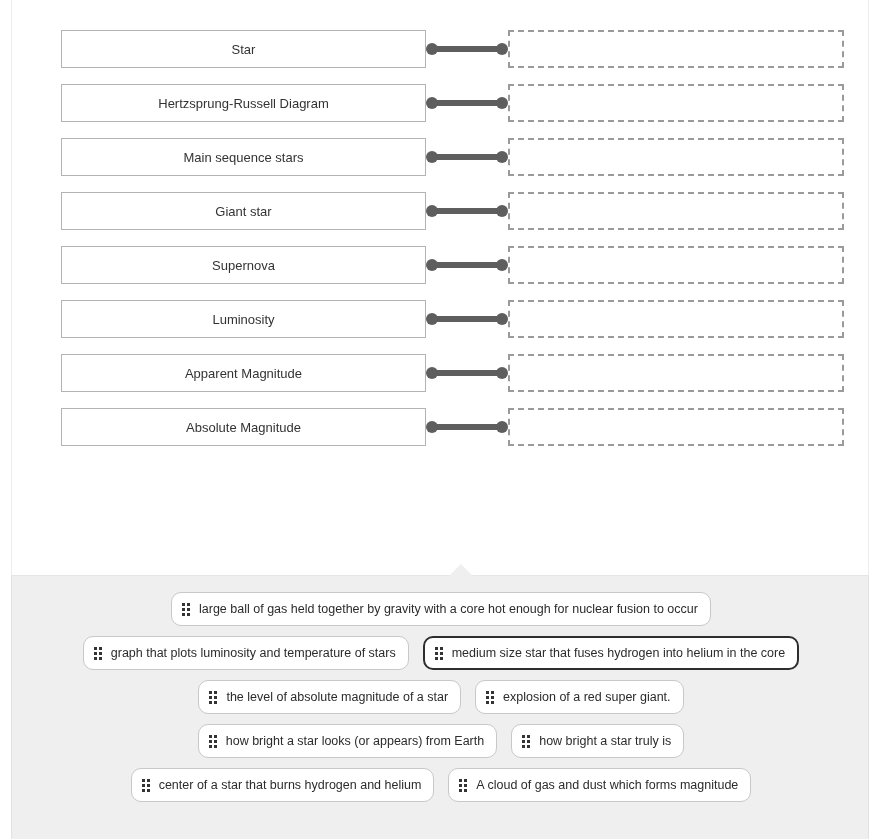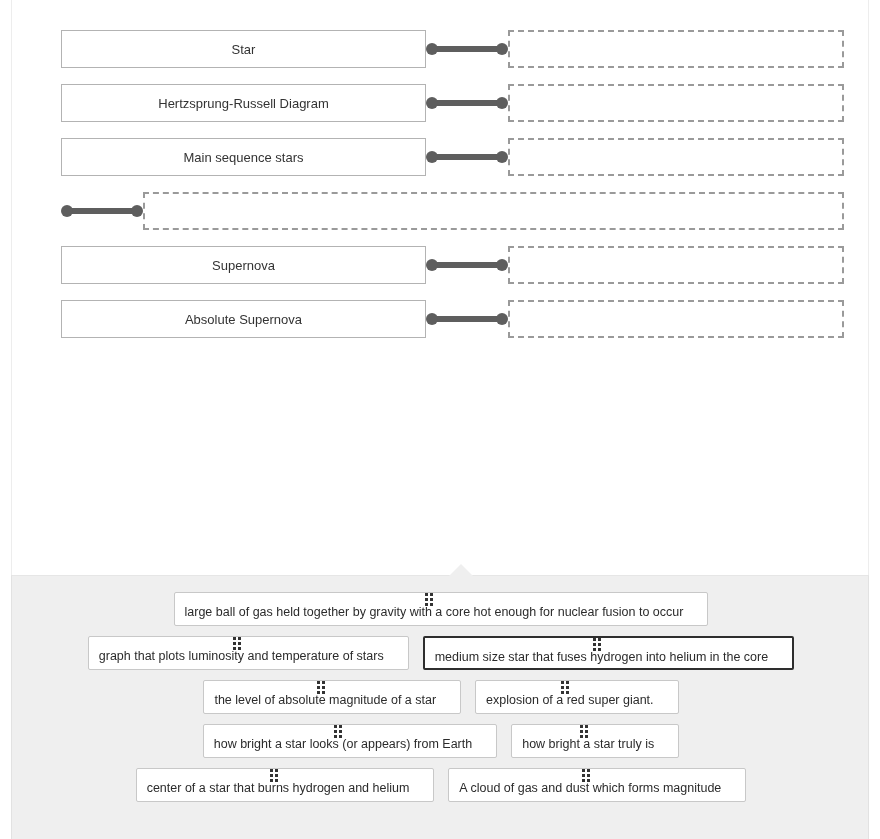--- a/index.html
+++ b/index.html
@@ -120,29 +120,28 @@
   .bank-row {
     display: flex;
     justify-content: center;
     gap: 14px;
     margin-bottom: 10px;
   }
   .chip {
     display: inline-flex;
     align-items: center;
     height: 34px;
-    padding: 0 24px 0 10px;
+    padding: 0 12px 0 10px;
     background: #ffffff;
     border: 1px solid #c8c8c8;
-    border-radius: 2px;
+    border-radius: 10px;
     font-size: 12.5px;
     color: #2b2b2b;
     white-space: nowrap;
     line-height: 1;
-    flex-direction: column;
   }
   .chip.selected {
     border: 2px solid #2e2e2e;
     text-align: center;
   }
   .handle {
     display: inline-grid;
     grid-template-columns: 3px 3px;
     grid-template-rows: 3px 3px 3px;
     gap: 2px;
@@ -191,41 +190,66 @@
             <span>Main sequence stars</span>
           </div>
           <div class="connector">
             <div class="conn-bar"></div>
             <div class="conn-dot left"></div>
             <div class="conn-dot right"></div>
           </div>
           <div class="drop-zone"></div>
         </div>
         <div class="match-row">
+          <div class="term-box">
+            <span>Giant star</span>
+          </div>
           <div class="connector">
             <div class="conn-bar"></div>
             <div class="conn-dot left"></div>
             <div class="conn-dot right"></div>
           </div>
           <div class="drop-zone"></div>
         </div>
         <div class="match-row">
           <div class="term-box">
             <span>Supernova</span>
           </div>
           <div class="connector">
             <div class="conn-bar"></div>
             <div class="conn-dot left"></div>
             <div class="conn-dot right"></div>
           </div>
           <div class="drop-zone"></div>
         </div>
         <div class="match-row">
           <div class="term-box">
-            <span>Absolute Supernova</span>
+            <span>Luminosity</span>
+          </div>
+          <div class="connector">
+            <div class="conn-bar"></div>
+            <div class="conn-dot left"></div>
+            <div class="conn-dot right"></div>
+          </div>
+          <div class="drop-zone"></div>
+        </div>
+        <div class="match-row">
+          <div class="term-box">
+            <span>Apparent Magnitude</span>
+          </div>
+          <div class="connector">
+            <div class="conn-bar"></div>
+            <div class="conn-dot left"></div>
+            <div class="conn-dot right"></div>
+          </div>
+          <div class="drop-zone"></div>
+        </div>
+        <div class="match-row">
+          <div class="term-box">
+            <span>Absolute Magnitude</span>
           </div>
           <div class="connector">
             <div class="conn-bar"></div>
             <div class="conn-dot left"></div>
             <div class="conn-dot right"></div>
           </div>
           <div class="drop-zone"></div>
         </div>
       </div>
   </div>

